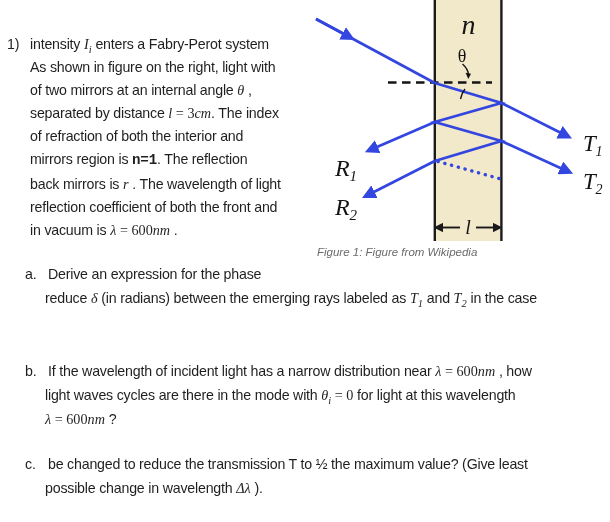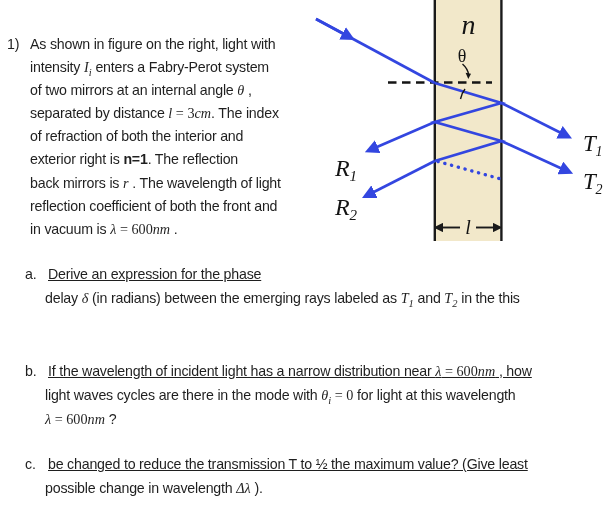--- a/index.html
+++ b/index.html
@@ -4,43 +4,43 @@
 <style>
   html,body{margin:0;padding:0;background:#fff;}
   #page{
     position:relative;width:610px;height:522px;background:#fff;overflow:hidden;
     font-family:"Liberation Sans",sans-serif;color:#1f1f1f;
     font-size:14.2px;letter-spacing:-0.2px;
   }
   .abs{position:absolute;}
   .line{white-space:nowrap;line-height:23.1px;}
   .pline{white-space:nowrap;line-height:24px;}
-  .pline:first-child{padding-left:3px;text-decoration:underline;}
+  .pline:first-child{padding-left:3px;}
   .m{font-family:"Liberation Serif",serif;font-style:italic;letter-spacing:0;}
   .sr{font-family:"Liberation Serif",serif;letter-spacing:0;}
-  .b{font-weight:700;}
+  .b{font-weight:700;font-family:Liberation Mono, monospace;}
   sub.ms{font-family:"Liberation Serif",serif;font-style:italic;font-size:10.5px;line-height:0;letter-spacing:0;}
   #caption{font-style:italic;color:#6B6B6B;font-size:11.5px;letter-spacing:0;}
   #num{line-height:23.1px;}
   svg text{fill:#141414;}
 </style>
 </head>
 <body>
 
 <div id="page">
 
   <span id="num" class="abs" style="left:7px;top:33px;">1)</span>
 
   <div class="abs" style="left:30px;top:33px;">
+    <div class="line"><span>intensity </span><span class="m">I</span><sub class="ms">i</sub><span> enters a Fabry-Perot system</span></div>
     <div class="line"><span>As shown in figure on the right, light with</span></div>
-    <div class="line"><span>intensity </span><span class="m">I</span><sub class="ms">i</sub><span> enters a Fabry-Perot system</span></div>
     <div class="line"><span>of two mirrors at an internal angle </span><span class="m">θ</span><span> ,</span></div>
     <div class="line"><span>separated by distance </span><span class="m">l</span><span class="sr"> = 3</span><span class="m">cm</span><span>. The index</span></div>
     <div class="line"><span>of refraction of both the interior and</span></div>
-    <div class="line"><span>exterior right is </span><span class="b">n=1</span><span>. The reflection</span></div>
+    <div class="line"><span>mirrors region is </span><span class="b">n=1</span><span>. The reflection</span></div>
     <div class="line"><span>back mirrors is </span><span class="m">r</span><span> . The wavelength of light</span></div>
     <div class="line"><span>reflection coefficient of both the front and</span></div>
     <div class="line"><span>in vacuum is </span><span class="m">λ</span><span class="sr"> = 600</span><span class="m">nm</span><span> .</span></div>
   </div>
 
   <svg class="abs" style="left:300px;top:0;" width="310" height="244" viewBox="0 0 310 244">
     <defs>
       <marker id="ab" viewBox="0 0 10 10" refX="6" refY="5" markerWidth="5.2" markerHeight="5.2" orient="auto-start-reverse">
           <path d="M0,0 L10,5 L0,10 z" fill="#3346E0"></path>
         </marker>
@@ -78,26 +78,27 @@
     <text x="168.5" y="34" text-anchor="middle" font-family="Liberation Serif,serif" font-style="italic" font-size="28">n</text>
     <text x="162" y="62" text-anchor="middle" font-family="Liberation Serif,serif" font-size="18">θ</text>
     <text x="168" y="233.5" text-anchor="middle" font-family="Liberation Serif,serif" font-style="italic" font-size="20">l</text>
 
     <text x="35" y="176" font-family="Liberation Serif,serif" font-style="italic" font-size="24"><tspan>R</tspan><tspan dy="5" font-size="15">1</tspan></text>
     <text x="35" y="215" font-family="Liberation Serif,serif" font-style="italic" font-size="24"><tspan>R</tspan><tspan dy="5" font-size="15">2</tspan></text>
     <text x="283" y="151" font-family="Liberation Serif,serif" font-style="italic" font-size="23"><tspan>T</tspan><tspan dy="5" font-size="14">1</tspan></text>
     <text x="283" y="189" font-family="Liberation Serif,serif" font-style="italic" font-size="23"><tspan>T</tspan><tspan dy="5" font-size="14">2</tspan></text>
   </svg>
 
+  <div id="caption" class="abs" style="left:317px;top:246px;">Figure 1: Figure from Wikipedia</div>
 
   <div class="abs" style="left:0;top:262px;width:610px;">
     <span class="abs" style="left:25px;top:0;line-height:24px;">a.</span>
     <div style="margin-left:45px;">
       <div class="pline"><span>Derive an expression for the phase</span></div>
-      <div class="pline"><span>delay </span><span class="m">δ</span><span> (in radians) between the emerging rays labeled as </span><span class="m">T</span><sub class="ms">1</sub><span> and </span><span class="m">T</span><sub class="ms">2</sub><span> in the this</span></div>
+      <div class="pline"><span>reduce </span><span class="m">δ</span><span> (in radians) between the emerging rays labeled as </span><span class="m">T</span><sub class="ms">1</sub><span> and </span><span class="m">T</span><sub class="ms">2</sub><span> in the case</span></div>
     </div>
   </div>
 
   <div class="abs" style="left:0;top:359px;width:610px;">
     <span class="abs" style="left:25px;top:0;line-height:24px;">b.</span>
     <div style="margin-left:45px;">
       <div class="pline"><span>If the wavelength of incident light has a narrow distribution near </span><span class="m">λ</span><span class="sr"> = 600</span><span class="m">nm</span><span> , how</span></div>
       <div class="pline"><span>light waves cycles are there in the mode with </span><span class="m">θ</span><sub class="ms">i</sub><span class="sr"> = 0</span><span> for light at this wavelength</span></div>
       <div class="pline"><span class="m">λ</span><span class="sr"> = 600</span><span class="m">nm</span><span> ?</span></div>
     </div>

